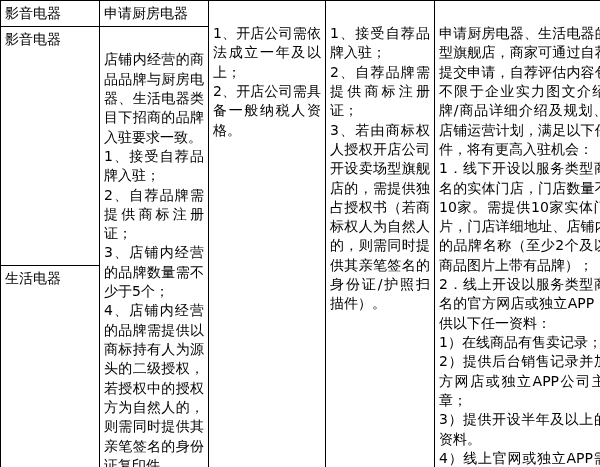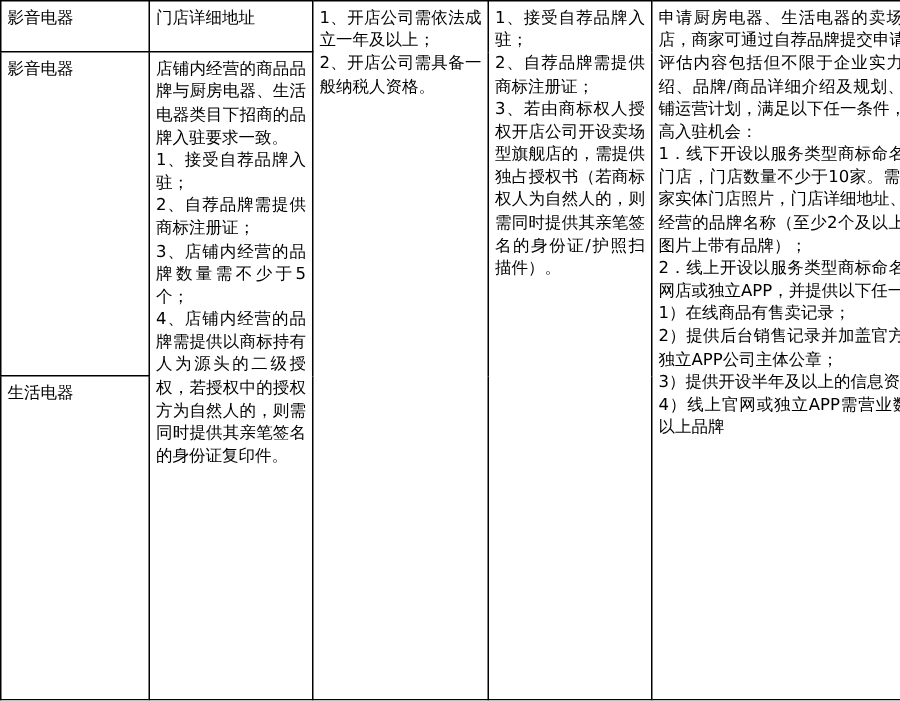--- a/index.html
+++ b/index.html
@@ -17,21 +17,21 @@
   .doc-table {
     border-collapse: collapse;
     width: 600px;
     height: 467px;
     table-layout: fixed;
   }
   .doc-table td {
     border: 1px solid #000000;
     vertical-align: top;
     padding: 3px 4px 3px 4px;
-    font-size: 11px;
+    font-size: 14px;
     line-height: 1.38;
     text-align: justify;
     word-break: break-all;
     overflow: hidden;
   }
   .col-cat  { width: 90px; }
   .col-stat { width: 100px; }
   .col-qual { width: 108px; }
   .col-prod { width: 100px; }
   .col-brand{ width: 198px; }
@@ -44,31 +44,31 @@
   .cell-status {
     text-align: left;
     padding-left: 4px;
   }
   .cell-mid {
     vertical-align: middle;
   }
   .nowrap-top {
     vertical-align: top;
   }
-  .blk { display: block; }
+  .blk { display: block; margin-top: 20px; }
   .tight { white-space: pre-wrap; }
 </style>
 </head>
 <body>
 
 <table class="doc-table">
   <tbody>
       <tr>
     <td class="col-cat cell-cat">影音电器</td>
-    <td class="col-stat cell-status">门店详细地址</td>
+    <td class="col-stat cell-status">申请厨房电器</td>
     <td class="col-qual cell-mid" rowspan="3">
       <span class="tight blk">1、开店公司需依法成立一年及以上；
 2、开店公司需具备一般纳税人资格。</span>
     </td>
     <td class="col-prod cell-mid" rowspan="3">
       <span class="tight blk">1、接受自荐品牌入驻；
 2、自荐品牌需提供商标注册证；
 3、若由商标权人授权开店公司开设卖场型旗舰店的，需提供独占授权书（若商标权人为自然人的，则需同时提供其亲笔签名的身份证/护照扫描件）。</span>
     </td>
     <td class="col-brand nowrap-top" rowspan="3">

